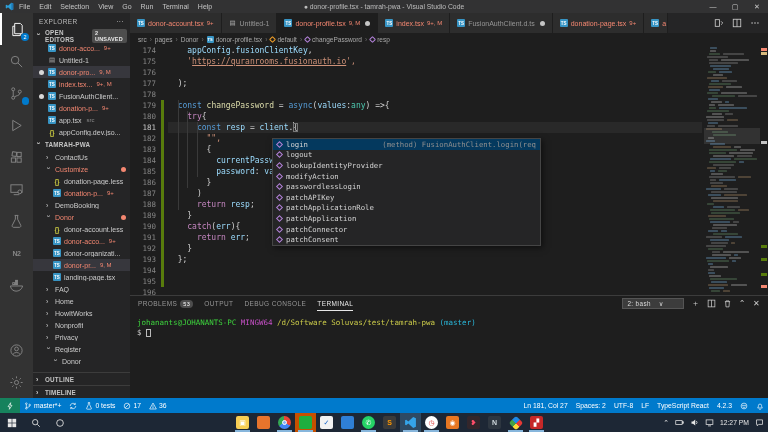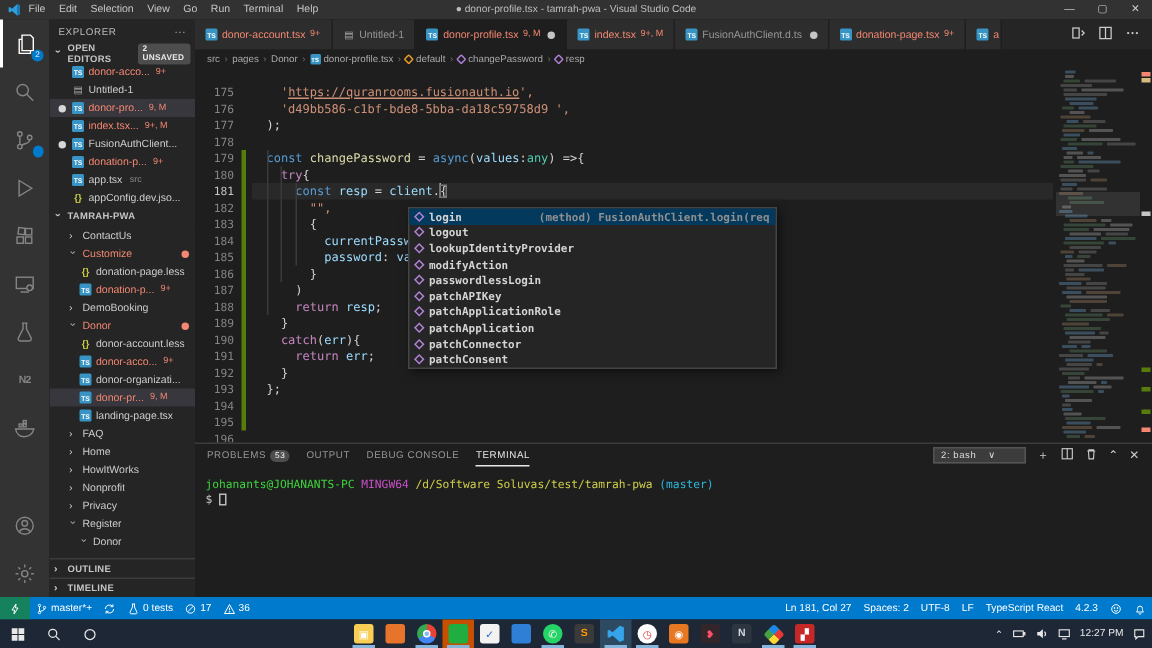--- a/index.html
+++ b/index.html
@@ -84,21 +84,21 @@
   .iguide { position:absolute; width:1px; background:#3a3a3a; }
 
   
   .minimap { position:absolute; top:0; right:8px; width:56px; height:250px; opacity:.9; }
   .mm-row { position:absolute; height:1.6px; border-radius:.5px; }
   .mm-slider { position:absolute; right:8px; width:56px; top:83px; height:16px; background:rgba(255,255,255,.09); }
   .overview { position:absolute; top:0; right:0; width:8px; height:250px; background:#1e1e1e; }
   .ov-mark { position:absolute; width:6px; height:3px; left:1px; }
 
   
-  .suggest { position:absolute; left:142px; top:93px; width:246px; background:#252526; border:1px solid #454545; box-shadow:2px 2px 6px rgba(0,0,0,.5); z-index:5;font-weight:bold; }
+  .suggest { position:absolute; left:142px; top:93px; width:269px; background:#252526; border:1px solid #454545; box-shadow:2px 2px 6px rgba(0,0,0,.5); z-index:5; }
   .sg-row { height:10.6px; display:flex; align-items:center; gap:4px; padding:0 4px; font-size:7.3px; font-family:"DejaVu Sans Mono",monospace; color:#d4d4d4; white-space:nowrap; overflow:hidden; }
   .sg-row.sel { background:#04395e; }
   .sg-ico { flex:0 0 auto; width:5px; height:5px; border:1px solid #b180d7; transform:rotate(45deg); }
   .sg-detail { margin-left:auto; color:#8f8f8f; overflow:hidden; }
 
   
   .panel { position:absolute; top:282px; left:0; right:0; height:103px; background:#1e1e1e; border-top:1px solid #3c3c3c; }
   .panel-tabs { height:15px; display:flex; align-items:center; gap:11px; padding:0 8px; font-size:6.5px; letter-spacing:.4px; color:#969696; }
   .ptab { display:flex; align-items:center; gap:3px; height:15px; }
   .ptab.active { color:#e7e7e7; border-bottom:1px solid #e7e7e7; }
@@ -462,27 +462,31 @@
           <span>changePassword</span>
         </span>
         <span class="sep">›</span>
         <span style="display: inline-flex; align-items: center; gap: 2px;">
           <span class="bc-ico sym-method"></span>
           <span>resp</span>
         </span>
       </div>
 
     <div class="editor" id="editor">
+        <div class="eline" style="top: 0px;">
+          <span class="num">174</span>
+          <span class="codetext"><span class="tk-p">    </span><span class="tk-v">appConfig</span><span class="tk-p">.</span><span class="tk-v">fusionClientKey</span><span class="tk-p">,</span></span>
+        </div>
         <div class="eline" style="top: 11px;">
           <span class="num">175</span>
           <span class="codetext"><span class="tk-p">    </span><span class="tk-s">'</span><span class="tk-su">https://quranrooms.fusionauth.io</span><span class="tk-s">',</span></span>
         </div>
         <div class="eline" style="top: 22px;">
           <span class="num">176</span>
-          <span class="codetext"><span class="tk-p">    </span><span class="tk-s">'d49bb586-c1bf-bde8-5bba-da18c59758d9 ',</span></span>
+          <span class="codetext"><span class="tk-p">    </span></span>
         </div>
         <div class="eline" style="top: 33px;">
           <span class="num">177</span>
           <span class="codetext"><span class="tk-p">  );</span></span>
         </div>
         <div class="eline" style="top: 44px;">
           <span class="num">178</span>
           <span class="codetext"></span>
         </div>
         <div class="eline" style="top: 55px;">

